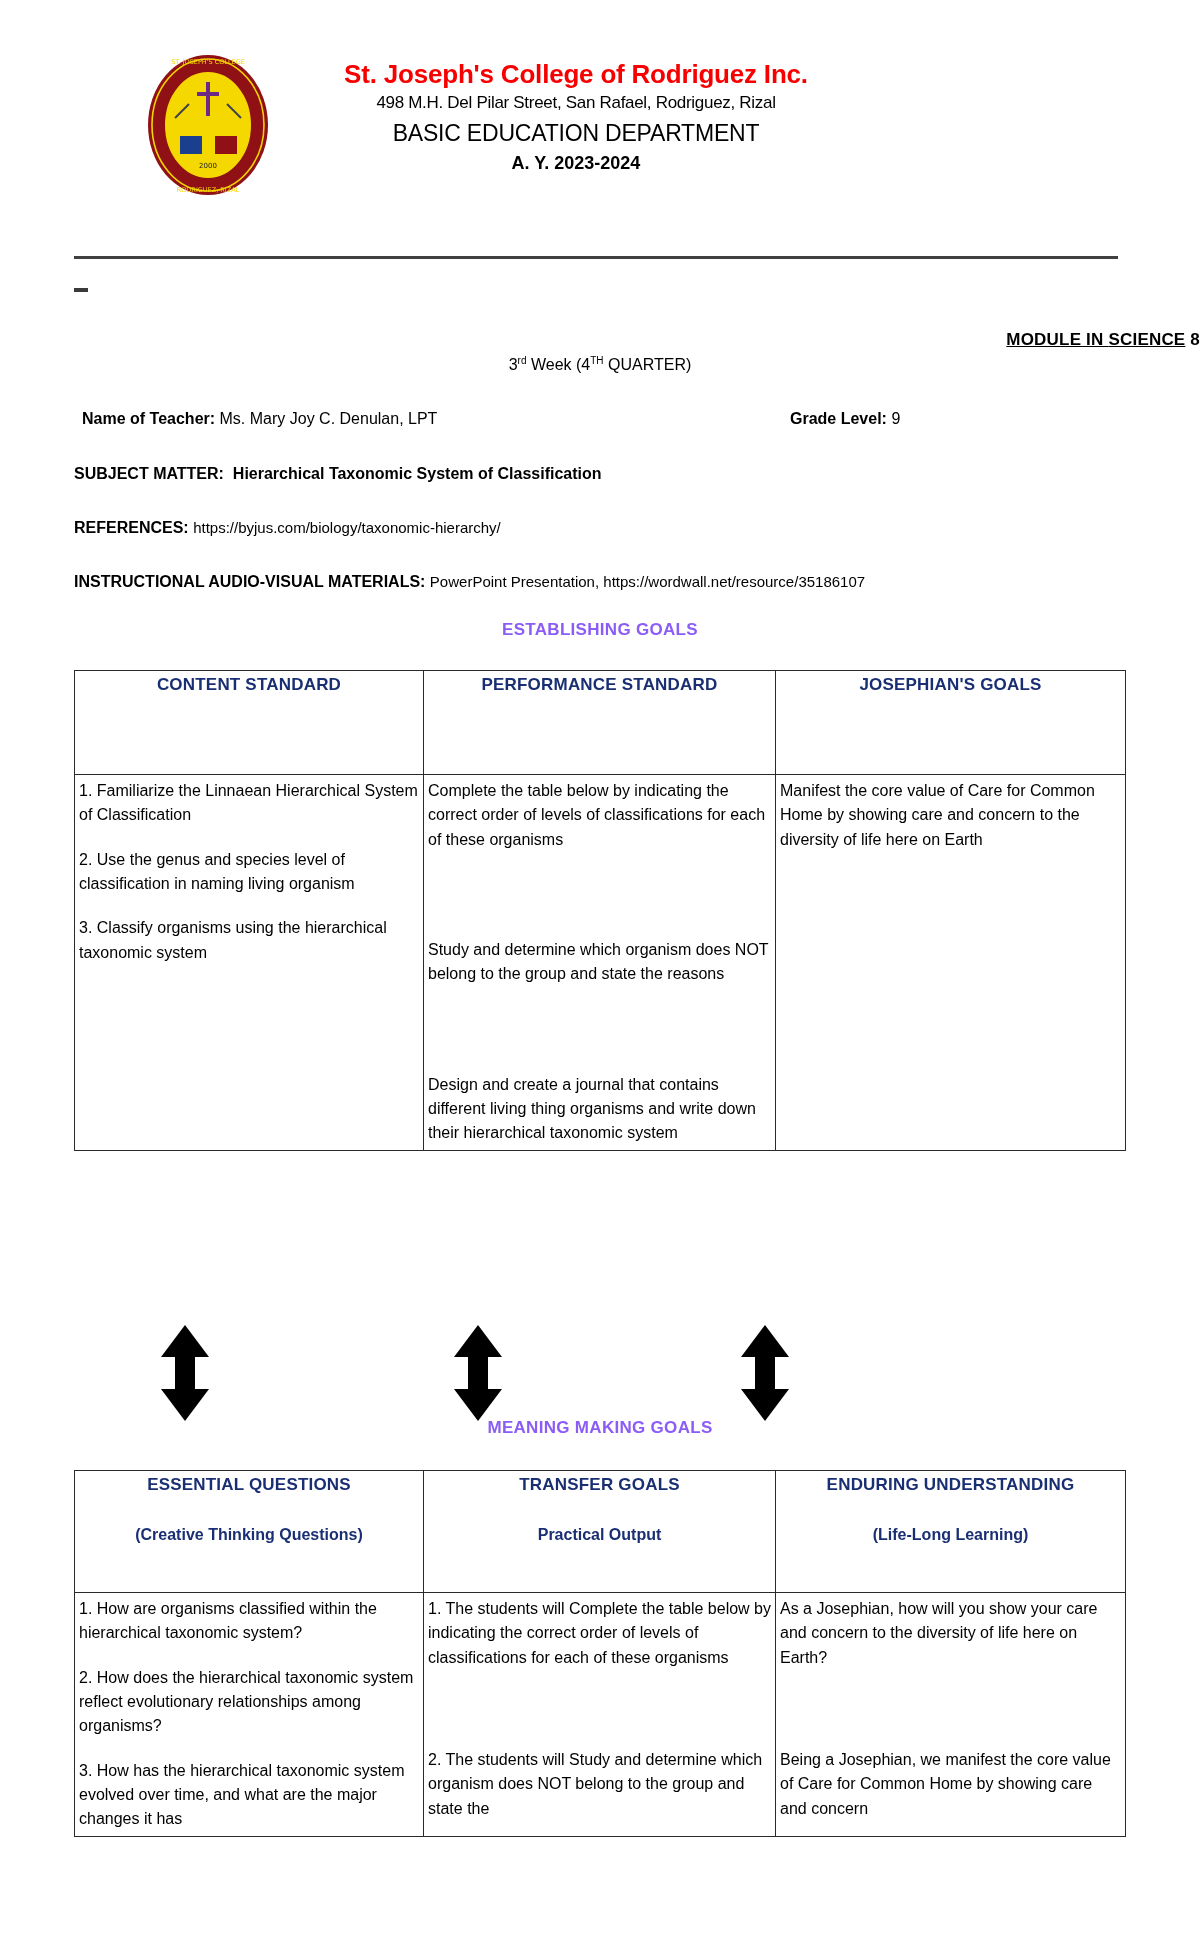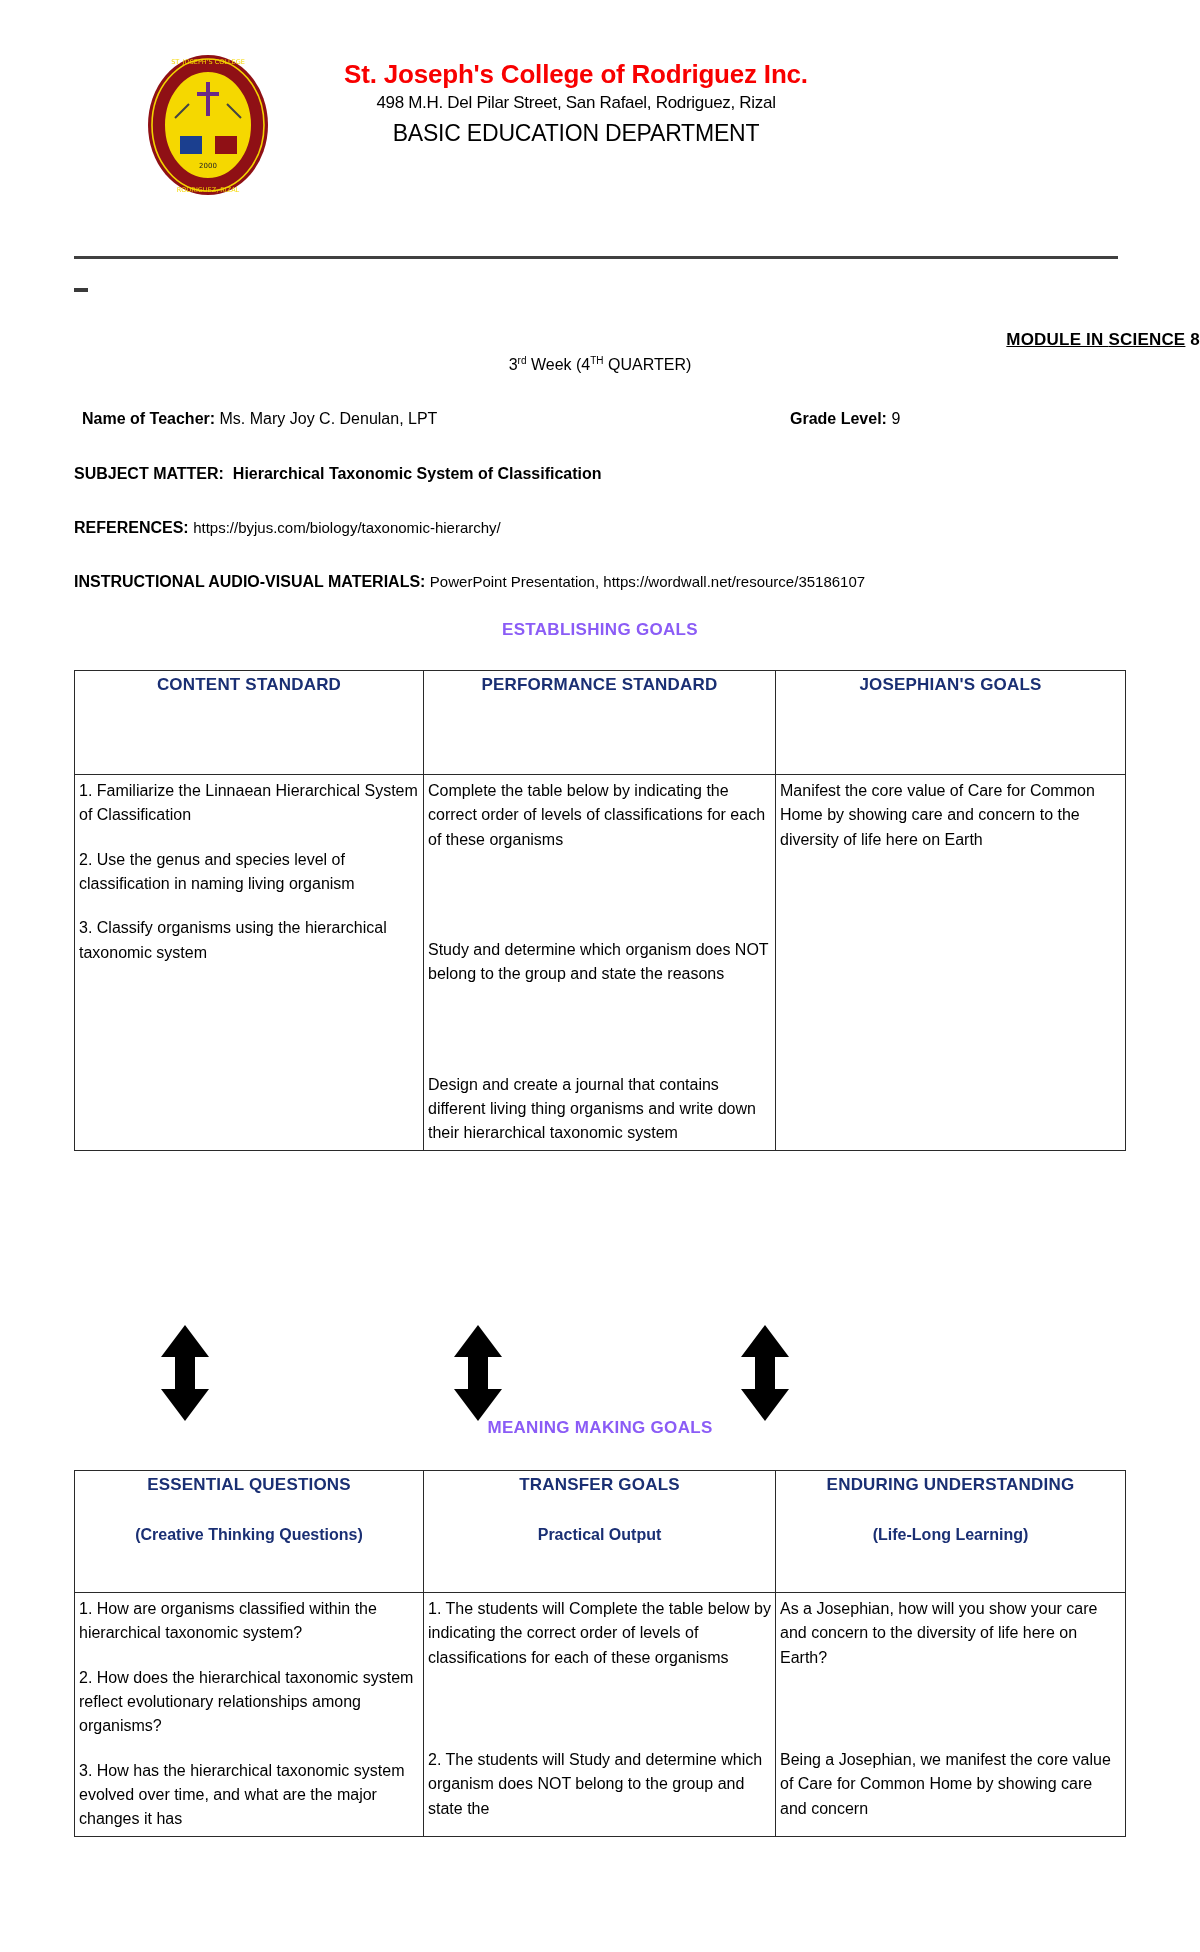--- a/index.html
+++ b/index.html
@@ -221,20 +221,21 @@
         <text x="73" y="116" font-size="7" fill="#222" text-anchor="middle" font-family="DejaVu Sans">2000</text>
         <text x="73" y="12" font-size="6.5" fill="#f5d800" text-anchor="middle" font-family="DejaVu Sans">ST. JOSEPH'S COLLEGE</text>
         <text x="73" y="140" font-size="6.5" fill="#f5d800" text-anchor="middle" font-family="DejaVu Sans">RODRIGUEZ, RIZAL</text>
       </svg>
     </div>
 
     <div class="head-text">
       <div class="school-name">St. Joseph's College of Rodriguez Inc.</div>
       <div class="school-addr">498 M.H. Del Pilar Street, San Rafael, Rodriguez, Rizal</div>
       <div class="school-dept">BASIC EDUCATION DEPARTMENT</div>
+      <div class="school-ay">A. Y. 2023-2024</div>
     </div>
 
   </div>
 
   <div class="hrule"></div>
   <div class="dash"></div>
 
   <div class="module-title">
     <span class="u"><span>MODULE IN </span></span><span class="u">SCIENCE</span><span> 8</span>
   </div>

